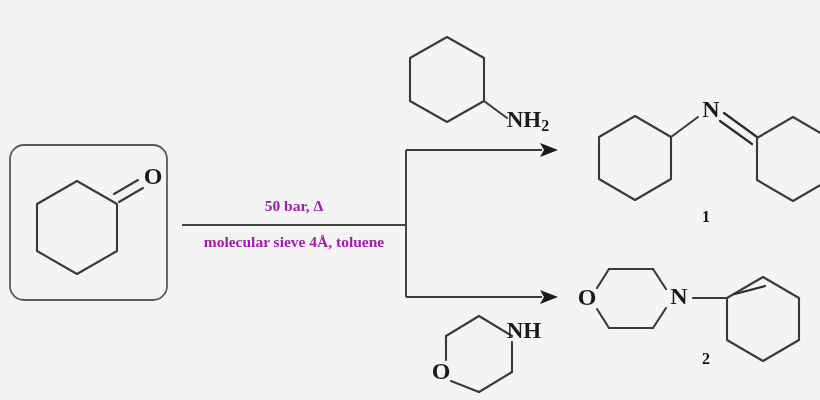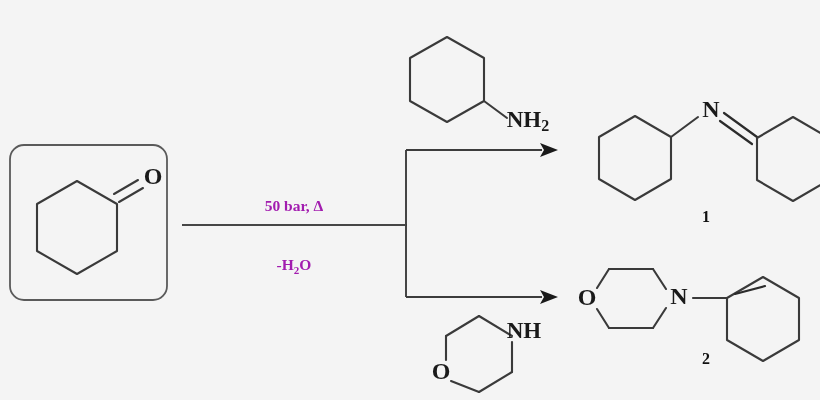--- a/index.html
+++ b/index.html
@@ -180,20 +180,20 @@
     <g>
       <line class="arrow-line" x1="406" y1="297" x2="542" y2="297"></line>
       <polygon class="arrow-head" points="540,290 558,297 540,304 544,297"></polygon>
     </g>
 
     <line class="cond-rule" x1="182" y1="225" x2="406" y2="225"></line>
   </svg>
 
   <div class="cond-text" style="left:182px; top:197px; width:224px;">50 bar, Δ</div>
 
+  <div class="cond-text" style="left:176px; top:233px; width:236px;">molecular sieve 4Å, toluene</div>
 
-  <div class="cond-text" style="left:182px; top:256px; width:224px;"><span>-H</span><span class="sub-num">2</span><span>O</span></div>
 
   <div class="prod-label" style="left:686px; top:208px; width:40px;">1</div>
 
   <div class="prod-label" style="left:686px; top:350px; width:40px;">2</div>
 
 </div>
 
 </body></html>

